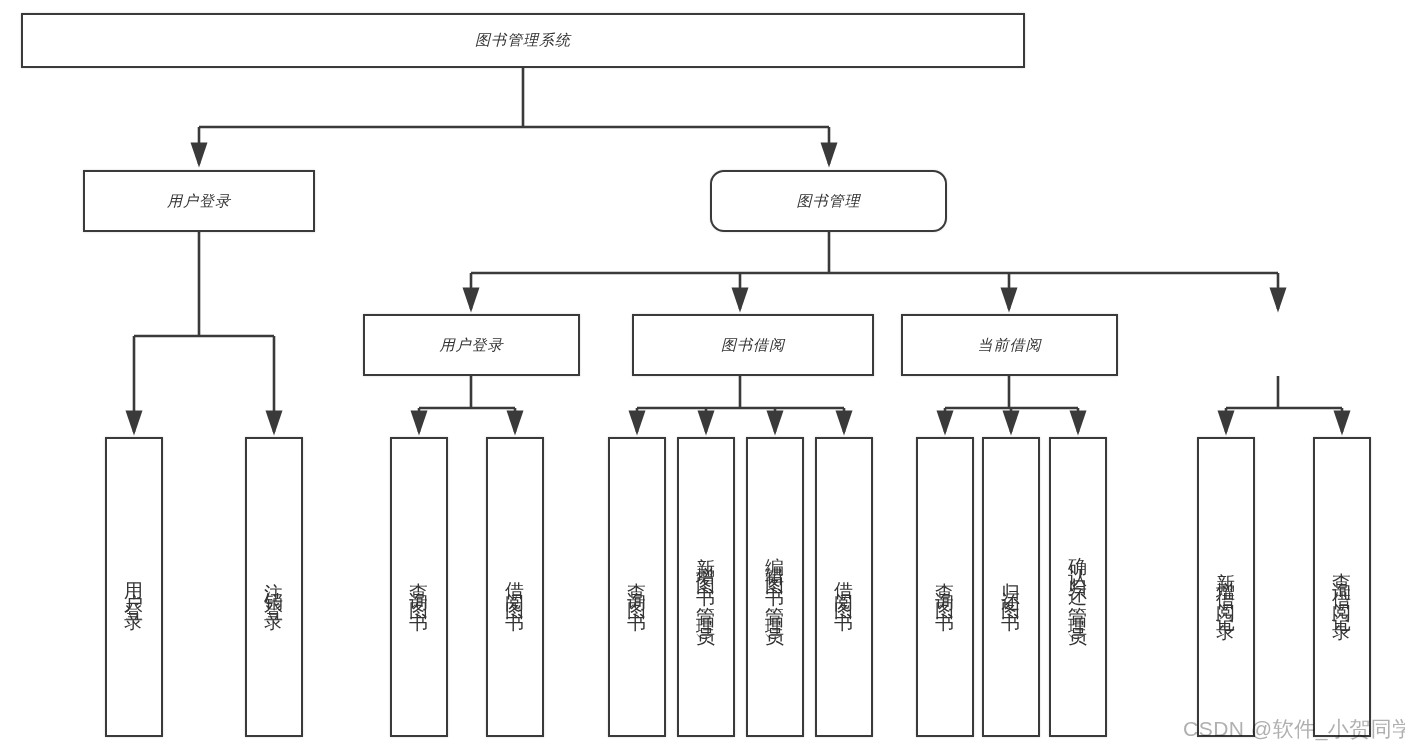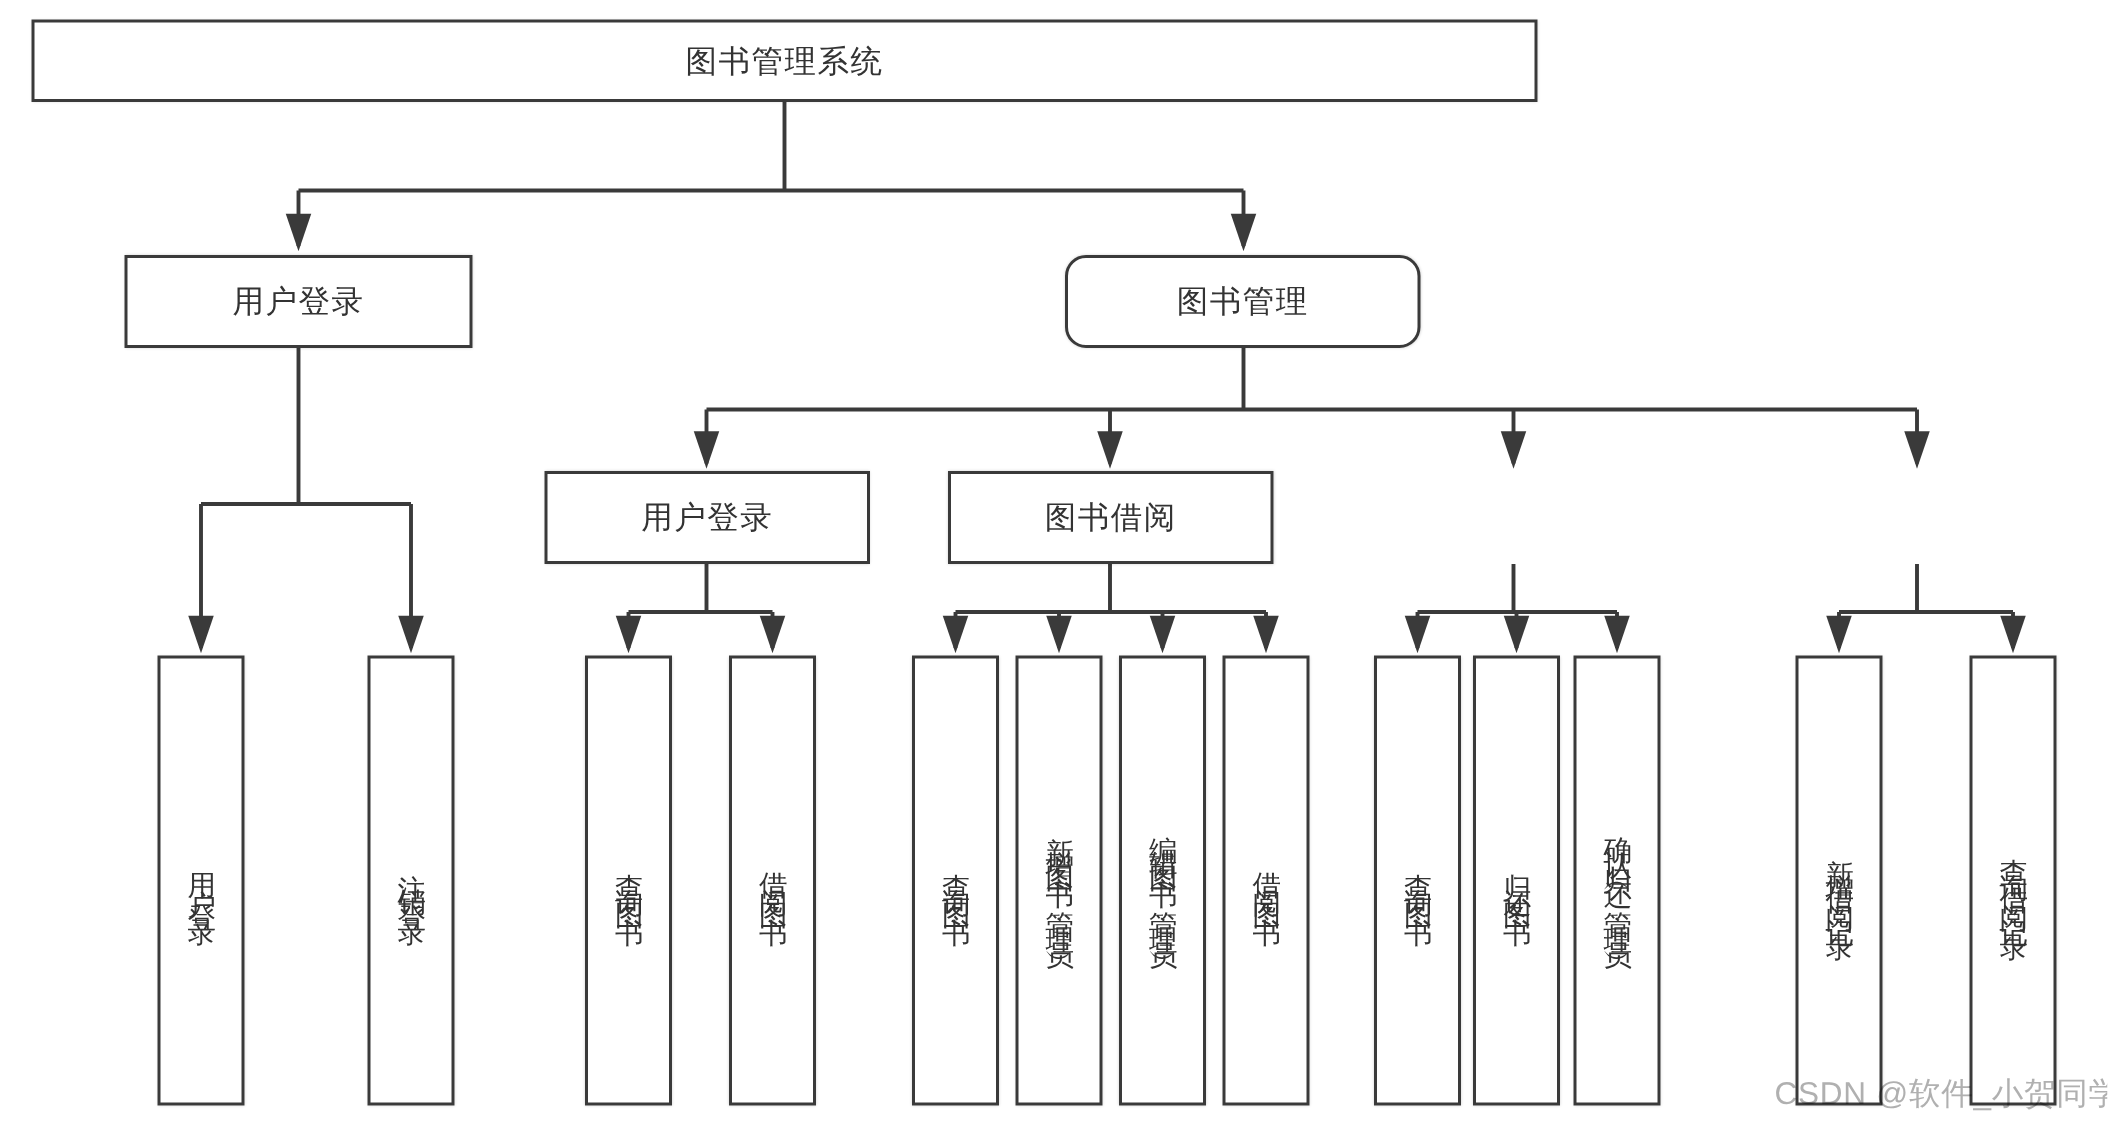--- a/index.html
+++ b/index.html
@@ -41,23 +41,24 @@
     box-sizing: border-box;
     border: 2.5px solid var(--line, #3a3a3a);
     background: #ffffff;
     display: flex;
     align-items: center;
     justify-content: center;
     color: var(--text, #333333);
     box-shadow: 0 0 2px rgba(0,0,0,0.18);
   }
   .box.h .label {
-    font-size: 21px;
+    font-size: 15px;
     letter-spacing: 1px;
     white-space: nowrap;
+    font-style: italic;
   }
   .box.leaf {
     top: 437px;
     width: 58px;
     height: 300px;
   }
   .box.leaf .label {
     writing-mode: vertical-rl;
     text-orientation: mixed;
     font-size: 19px;
@@ -135,22 +136,25 @@
   <div class="box h" style="left:83px; top:170px; width:232px; height:62px;">
     <span class="label">用户登录</span>
   </div>
   <div class="box h" style="left:710px; top:170px; width:237px; height:62px;border-radius:14px;">
     <span class="label">图书管理</span>
   </div>
 
   <div class="box h" style="left:363px; top:314px; width:217px; height:62px;">
     <span class="label">用户登录</span>
   </div>
-  <div class="box h" style="left:632px; top:314px; width:217px; height:62px;">
+  <div class="box h" style="left:632px; top:314px; width:242px; height:62px;">
     <span class="label">图书借阅</span>
+  </div>
+  <div class="box h" style="left:901px; top:314px; width:217px; height:62px;">
+    <span class="label">当前借阅</span>
   </div>
 
   <div class="box leaf" style="left:105px;">
     <span class="label">用户登录</span>
   </div>
   <div class="box leaf" style="left:245px;">
     <span class="label">注销登录</span>
   </div>
 
   <div class="box leaf" style="left:390px;">

